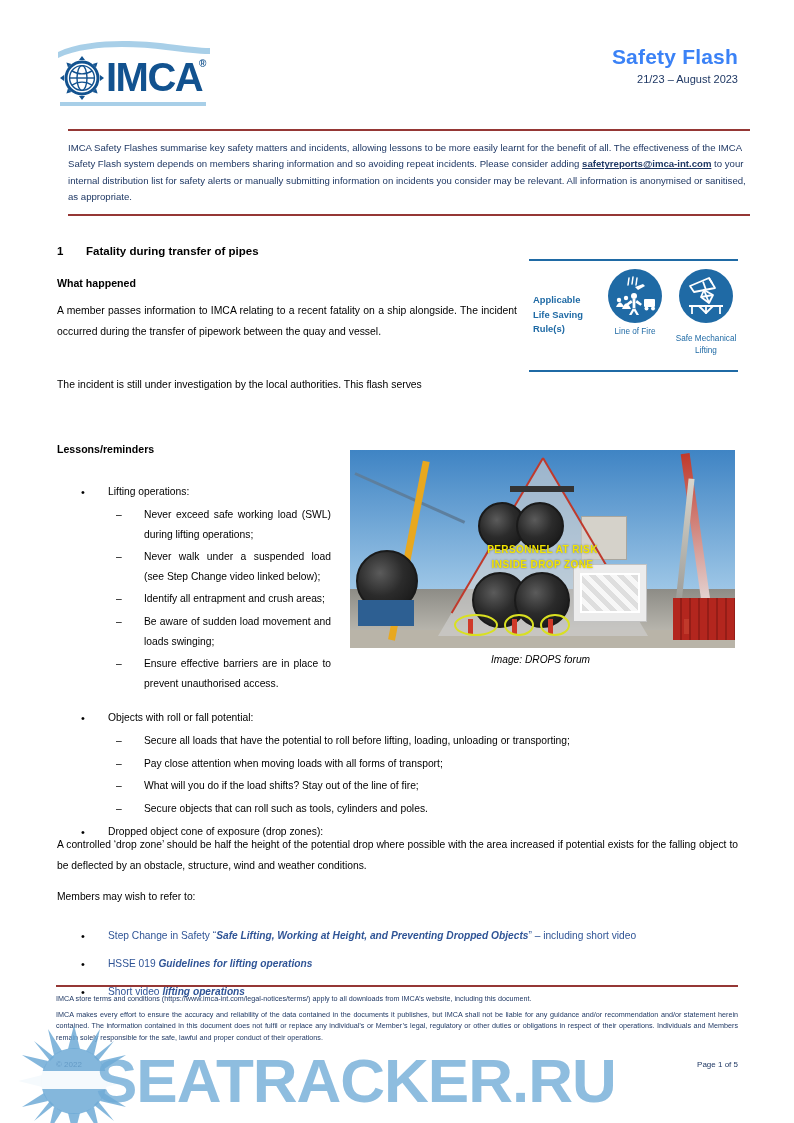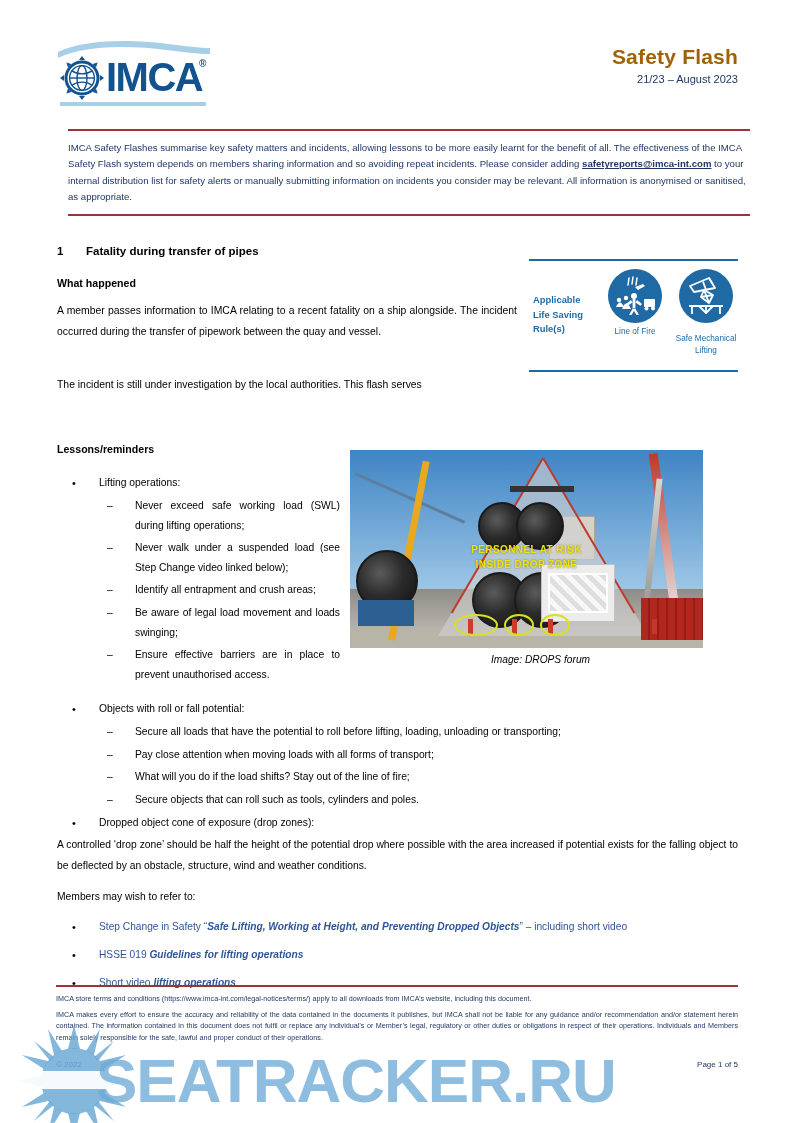--- a/index.html
+++ b/index.html
@@ -77,21 +77,21 @@
   }
   .header-title {
     position: absolute;
     right: 56px;
     top: 44px;
     text-align: right;
   }
   .header-title .main {
     font-size: 21px;
     font-weight: bold;
-    color: #a16207;
+    color: #3b82f6;
     letter-spacing: 0.2px;
     line-height: 25px;
   }
   .header-title .sub {
     font-size: 11px;
     color: #1f3864;
     margin-top: 3px;
     line-height: 14px;
   }
 
@@ -197,21 +197,21 @@
     font-size: 8.2px;
     color: #1f6aa5;
     line-height: 11.5px;
     margin-top: 3px;
   }
   #lsr-item-1 .lsr-caption { margin-top: 10px; }
 
   
   ul.b1 {
     list-style: none;
-    margin: 7px; padding: 0;
+    margin: 16px; padding: 0;
   }
   ul.b1 > li {
     position: relative;
     padding-left: 35px;
     font-size: 10.3px;
     line-height: 20px;
     margin-bottom: 2px;
   }
   ul.b1 > li::before {
     content: "\2022";
@@ -290,21 +290,21 @@
 
   
   .photo-block {
     position: absolute;
     left: 350px;
     top: 450px;
     width: 381px;
   }
   .photo {
     position: relative;
-    width: 353px;
+    width: 385px;
     height: 198px;
     overflow: hidden;
     background: #6ba6d9;
   }
   .sky {
     position: absolute; left:0; top:0; width:100%; height:70%;
     background: linear-gradient(#3f84c4, #9dc6e6);
   }
   .ground {
     position: absolute; left:0; bottom:0; width:100%; height:30%;
@@ -654,21 +654,21 @@
   </div>
 
   <div id="list-left">
     <ul class="b1">
       <li>
         <span>Lifting operations:</span>
         <ul class="b2">
           <li>Never exceed safe working load (SWL) during lifting operations;</li>
           <li>Never walk under a suspended load (see Step Change video linked below);</li>
           <li>Identify all entrapment and crush areas;</li>
-          <li>Be aware of legal load movement and loads swinging;</li>
+          <li>Be aware of sudden load movement and loads swinging;</li>
           <li>Ensure effective barriers are in place to prevent unauthorised access.</li>
         </ul>
       </li>
     </ul>
   </div>
 
   <div id="list-wide">
     <ul class="b1">
       <li>
         <span>Objects with roll or fall potential:</span>

